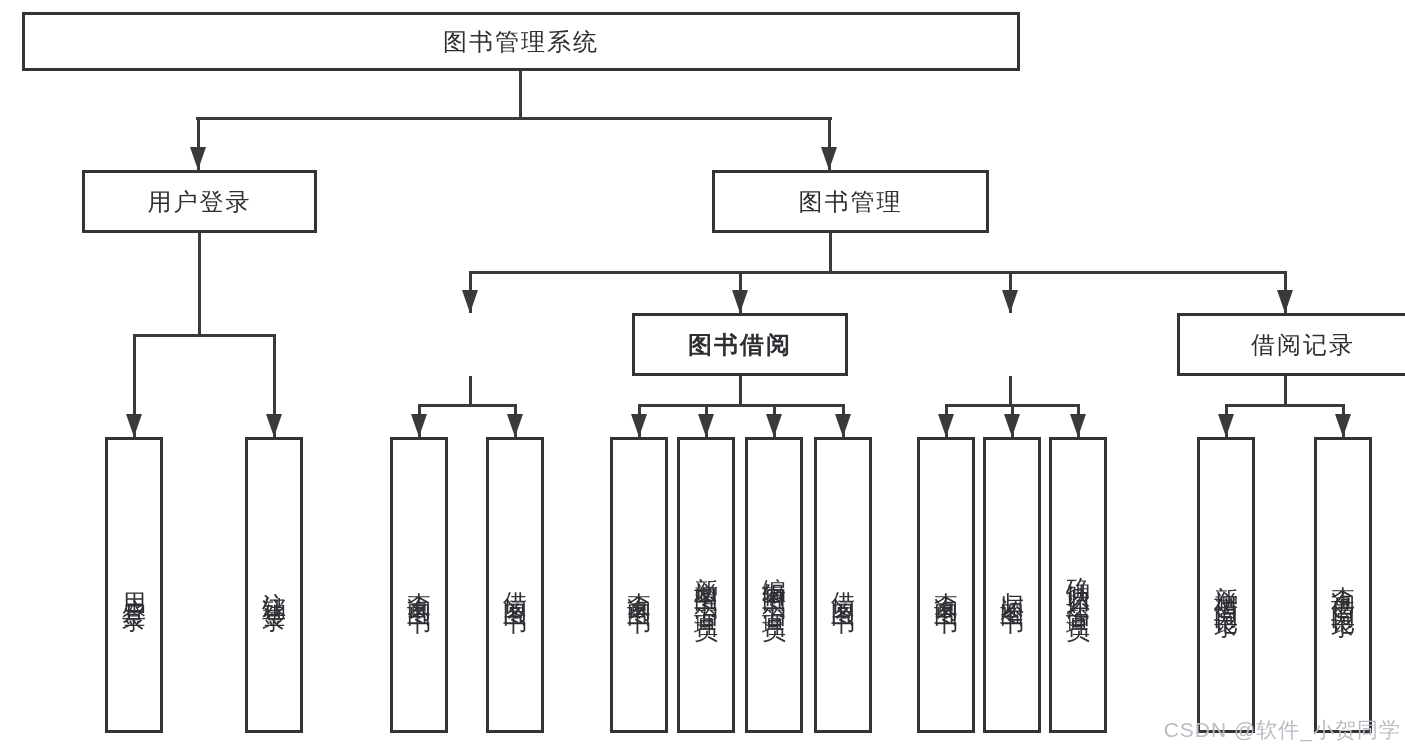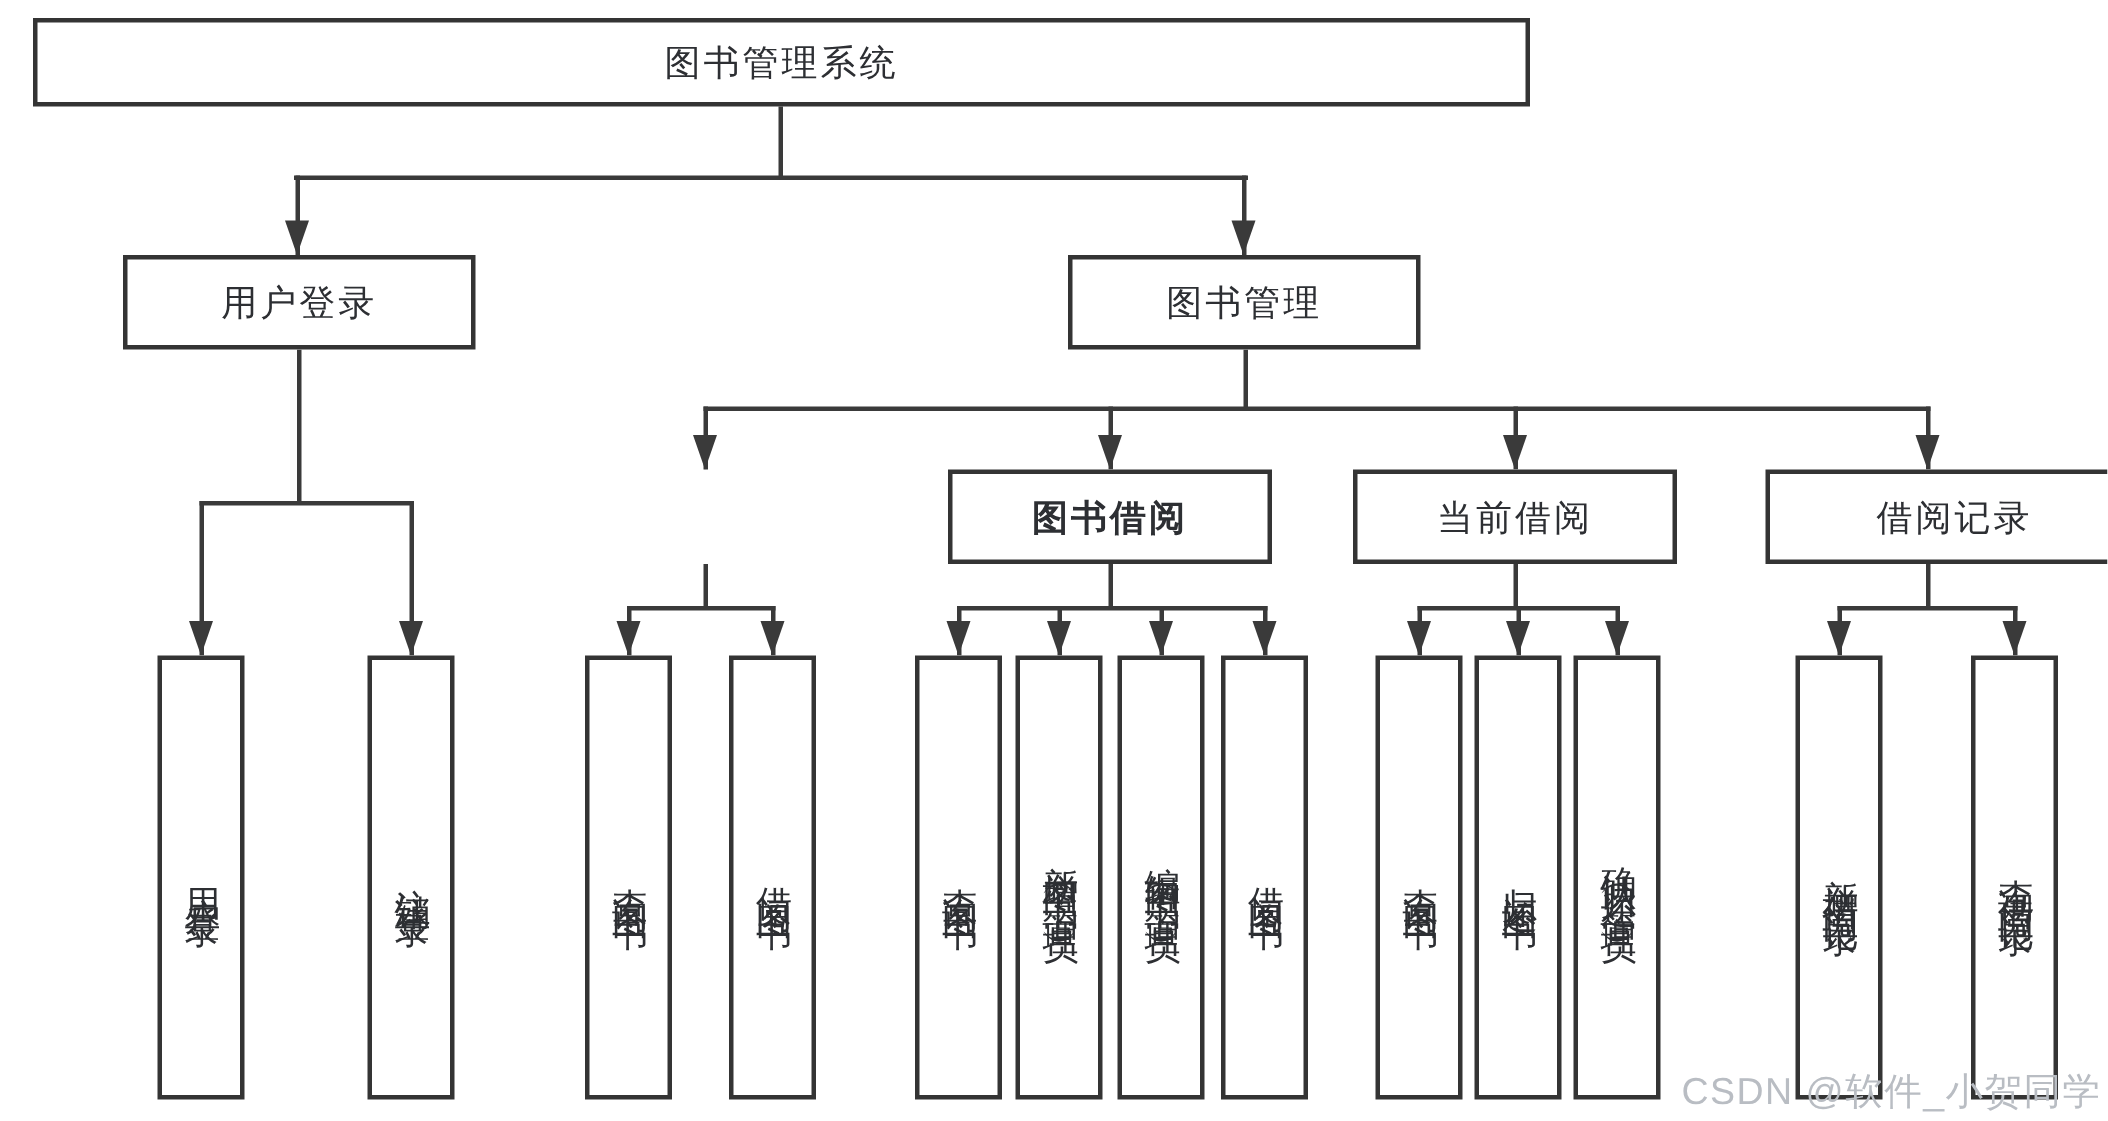--- a/index.html
+++ b/index.html
@@ -63,21 +63,21 @@
     border-left: 8px solid transparent;
     border-right: 8px solid transparent;
     border-top: 23px solid #3a3a3a;
     z-index: 1;
   }
 
   .watermark {
     position: absolute;
     right: 4px;
     bottom: 3px;
-    font-size: 25px;
+    font-size: 21px;
     letter-spacing: 1px;
     color: #b9bdc3;
     z-index: 3;
   }
 </style>
 </head>
 <body>
 
 <div class="canvas">
 
@@ -88,21 +88,21 @@
   <div class="vline" style="left:519px; top:67px; height:51px;"></div>
   <div class="hline" style="left:196px; top:117px; width:636px;"></div>
   <div class="vline" style="left:197px; top:117px; height:53px;"></div>
   <div class="vline" style="left:828px; top:117px; height:53px;"></div>
   <div class="arrow" style="left:190px; top:147px;"></div>
   <div class="arrow" style="left:821px; top:147px;"></div>
 
   <div class="node" style="left:82px; top:170px; width:235px; height:63px;">
     <span>用户登录</span>
   </div>
-  <div class="node" style="left:712px; top:170px; width:235px; height:63px;">
+  <div class="node" style="left:712px; top:170px; width:277px; height:63px;">
     <span>图书管理</span>
   </div>
 
   <div class="vline" style="left:198px; top:233px; height:102px;"></div>
   <div class="hline" style="left:133px; top:334px; width:142px;"></div>
   <div class="vline" style="left:133px; top:334px; height:103px;"></div>
   <div class="vline" style="left:273px; top:334px; height:103px;"></div>
   <div class="arrow" style="left:126px; top:414px;"></div>
   <div class="arrow" style="left:266px; top:414px;"></div>
 
@@ -113,23 +113,20 @@
   <div class="vline" style="left:1009px; top:271px; height:42px;"></div>
   <div class="vline" style="left:1284px; top:271px; height:42px;"></div>
   <div class="arrow" style="left:462px; top:290px;"></div>
   <div class="arrow" style="left:732px; top:290px;"></div>
   <div class="arrow" style="left:1002px; top:290px;"></div>
   <div class="arrow" style="left:1277px; top:290px;"></div>
 
   <div class="node" style="left:632px; top:313px; width:216px; height:63px;font-weight:bold;">
     <span>图书借阅</span>
   </div>
-  <div class="node" style="left:902px; top:313px; width:216px; height:63px;">
-    <span>当前借阅</span>
-  </div>
   <div class="node" style="left:1177px; top:313px; width:252px; height:63px;">
     <span>借阅记录</span>
   </div>
 
   <div class="vline" style="left:469px; top:376px; height:30px;"></div>
   <div class="hline" style="left:418px; top:404px; width:99px;"></div>
   <div class="vline" style="left:418px; top:404px; height:33px;"></div>
   <div class="vline" style="left:514px; top:404px; height:33px;"></div>
   <div class="arrow" style="left:411px; top:414px;"></div>
   <div class="arrow" style="left:507px; top:414px;"></div>

